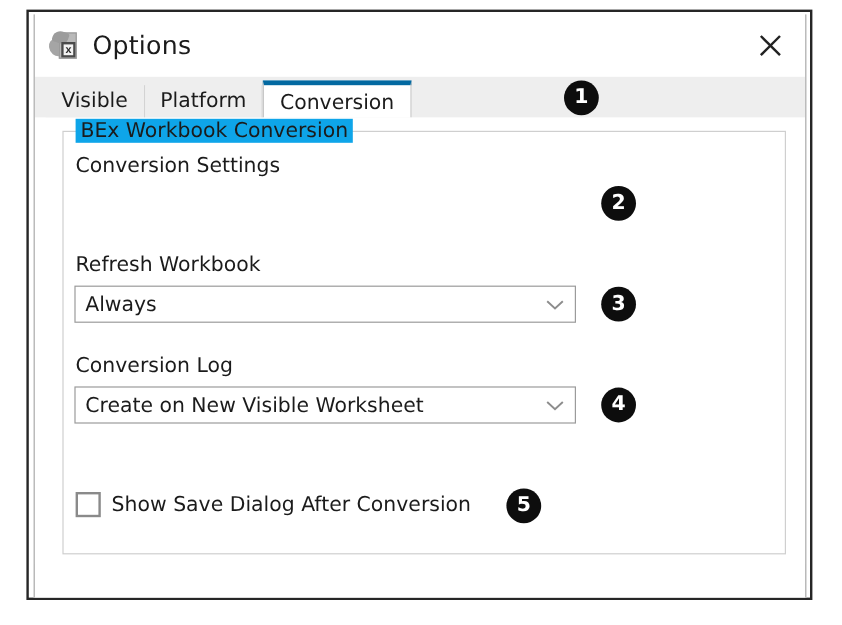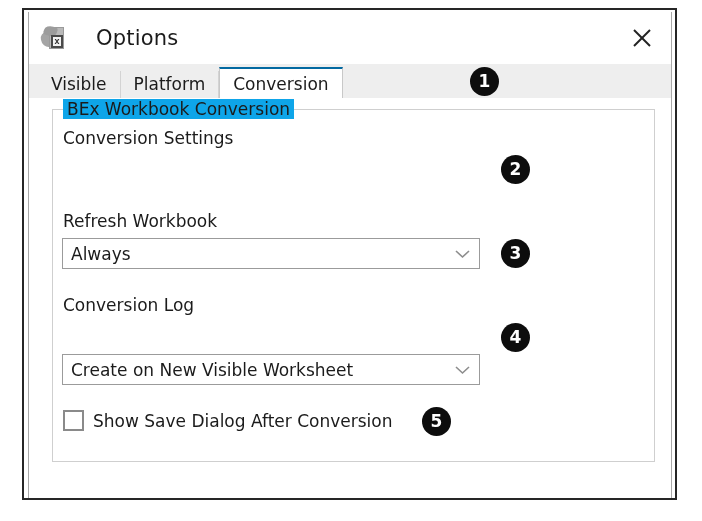--- a/index.html
+++ b/index.html
@@ -95,21 +95,21 @@
     border: 2px solid #4a4a4a;
     box-sizing: border-box;
     font-size: 9px;
     line-height: 9px;
     color: #2b2b2b;
     text-align: center;
     font-weight: bold;
     font-family: "Liberation Sans", sans-serif;
   }
   .title-text {
-    margin-left: 26px;
+    margin-left: 7px;
     font-size: 21px;
     color: #1b1b1b;
     letter-spacing: 0.2px;
     font-family: "DejaVu Sans", sans-serif;
   }
   .close-btn {
     position: absolute;
     right: 8px;
     top: 10px;
     width: 42px;
@@ -147,21 +147,21 @@
     box-sizing: border-box;
     font-family: "DejaVu Sans", sans-serif;
     white-space: nowrap;
   }
   .tab.selected {
     background: #ffffff;
     height: 31px;
     line-height: 31px;
     border-right: 1px solid #c8c8c8;
     border-left: 1px solid #c8c8c8;
-    border-top: 2px solid #0369a1;
+    border-top: 4px solid #0369a1;
   }
 
   
   .tabpage {
     position: relative;
     background: #ffffff;
     height: 372px;
     box-sizing: border-box;
   }
 
@@ -309,21 +309,21 @@
           <div class="field-label" style="left:10px; top:101px;">Refresh Workbook</div>
           <div class="combo" style="left:9px; top:128px; width:418px;">
             <span class="value">Always</span>
             <svg class="chev" viewBox="0 0 15 9">
               <polyline points="1,1.5 7.5,7.5 14,1.5" fill="none" stroke="#8d8d8d" stroke-width="1.6"></polyline>
             </svg>
           </div>
           <div class="badge" style="left:448px; top:129px;">3</div>
 
           <div class="field-label" style="left:10px; top:185px;">Conversion Log</div>
-          <div class="combo" style="left:9px; top:212px; width:418px;margin-top:32px;">
+          <div class="combo" style="left:9px; top:212px; width:418px;">
             <span class="value">Create on New Visible Worksheet</span>
             <svg class="chev" viewBox="0 0 15 9">
               <polyline points="1,1.5 7.5,7.5 14,1.5" fill="none" stroke="#8d8d8d" stroke-width="1.6"></polyline>
             </svg>
           </div>
           <div class="badge" style="left:448px; top:213px;">4</div>
 
           <div class="checkrow" style="left:10px; top:300px;align-items:flex-end;">
             <div class="checkbox"></div>
             <span class="check-label">Show Save Dialog After Conversion</span>

